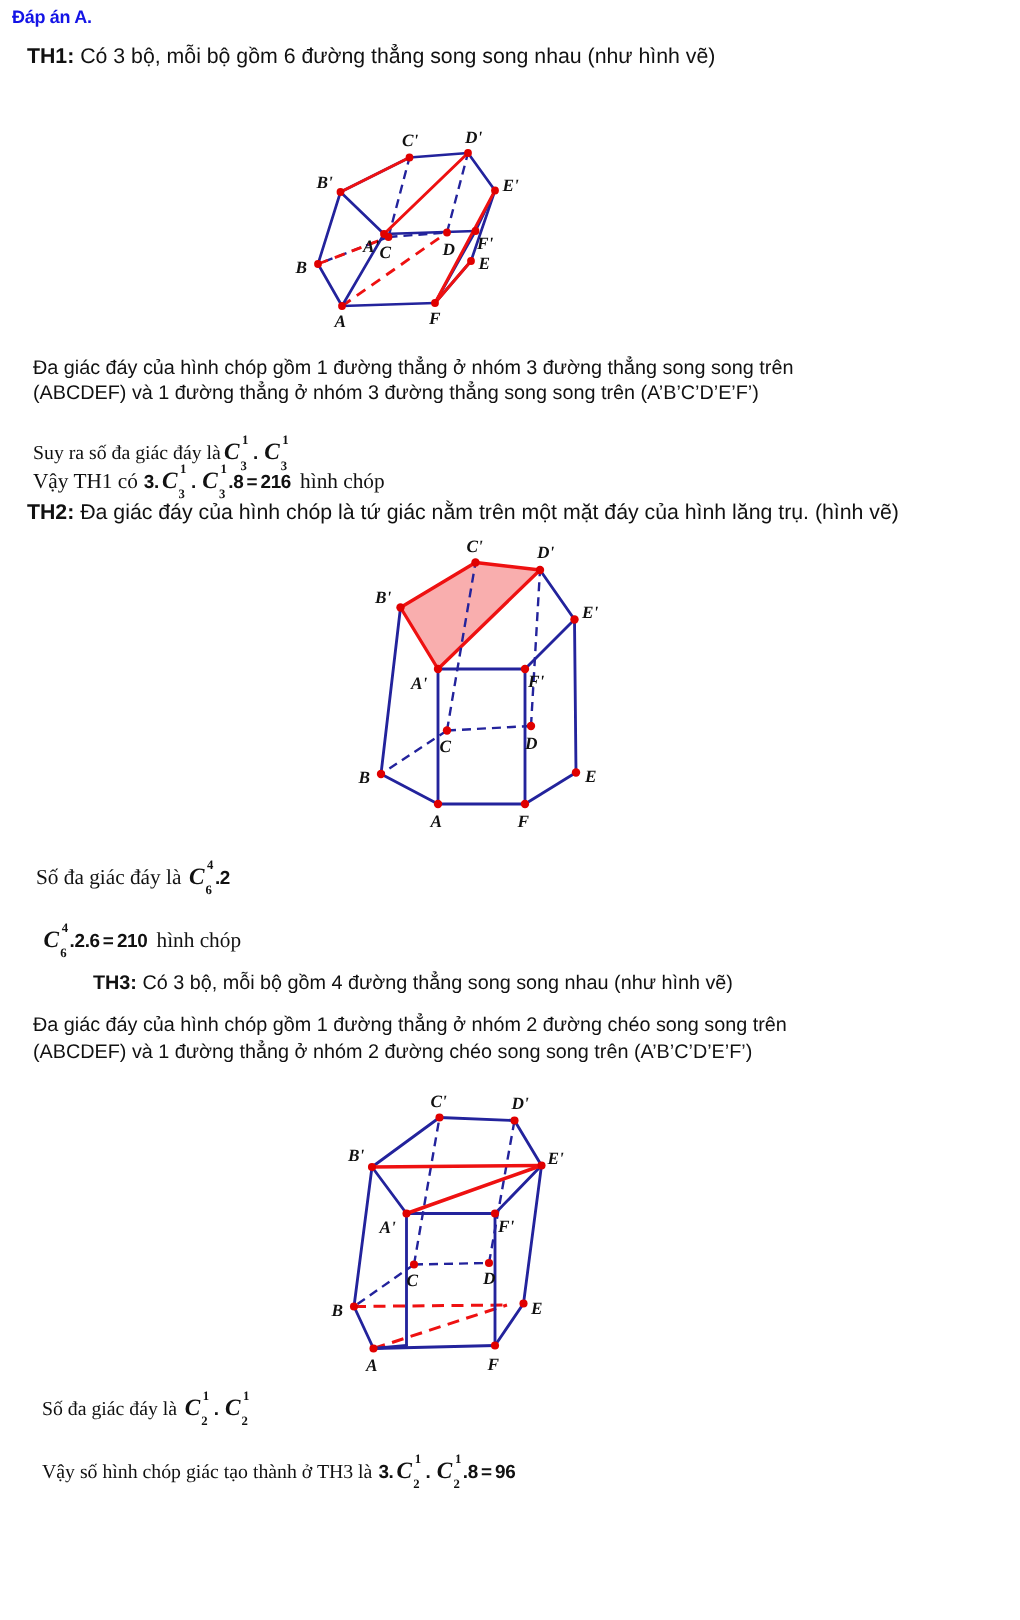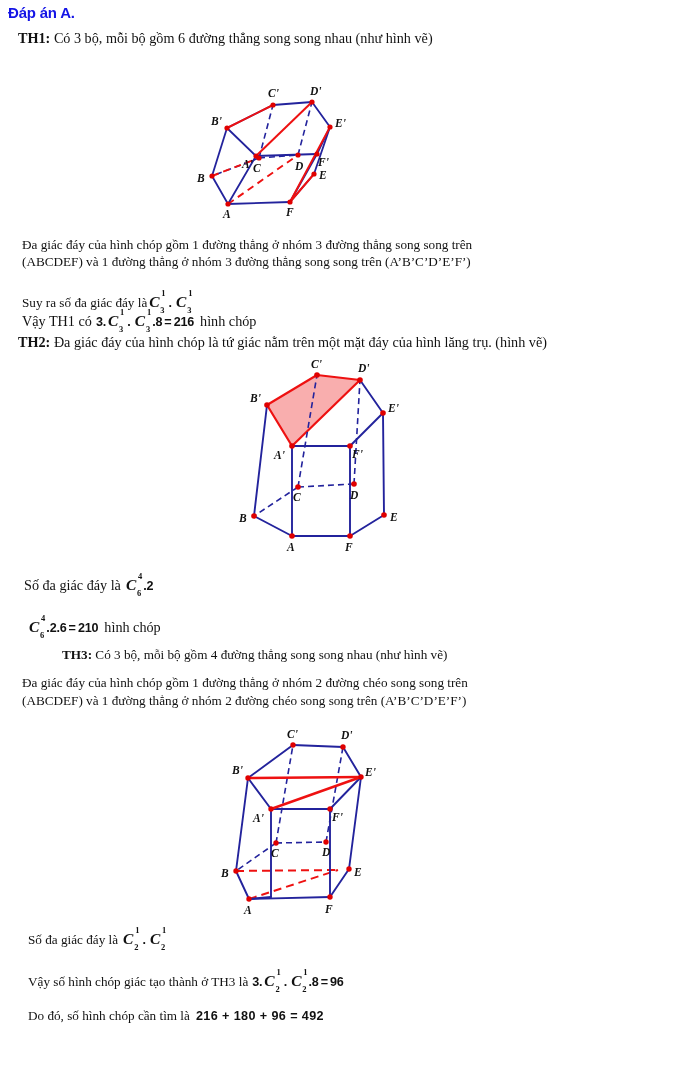--- a/index.html
+++ b/index.html
@@ -13,28 +13,28 @@
     position: relative;
     overflow: hidden;
   }
   .page { position: relative; width: 680px; height: 1080px; }
 
   .answer-title {
     position: absolute;
     left: 8px; top: 4px;
     font-family: "Liberation Sans", sans-serif;
     font-weight: bold;
-    font-size: 15px;
+    font-size: 12px;
     color: #1414e6;
     letter-spacing: -0.2px;
   }
 
   .txt {
     position: absolute;
-    font-family: Liberation Serif, serif;
+    font-family: Liberation Sans, sans-serif;
     font-size: 13.2px;
     color: #111;
     line-height: 17px;
     white-space: nowrap;
   }
   .txt.bigger { font-size: 14.2px; }
   .lbl-bold { font-weight: bold; }
 
   .mathline {
     position: absolute;
@@ -377,18 +377,14 @@
     </span>
     <span class="mop">.</span>
     <span class="comb">
       <span>C</span><span class="sup">1</span><span class="sub">2</span>
     </span>
     <span class="mnum">.8</span>
     <span class="mop">=</span>
     <span class="mnum">96</span>
   </div>
 
-  <div class="mathline" style="left:28px; top:1008px;">
-    <span>Do đó, số hình chóp cần tìm là</span>
-    <span class="mnum" style="padding-left:6px; letter-spacing:0.4px;">216 + 180 + 96 = 492</span>
-  </div>
 
 </div>
 
 </body></html>

